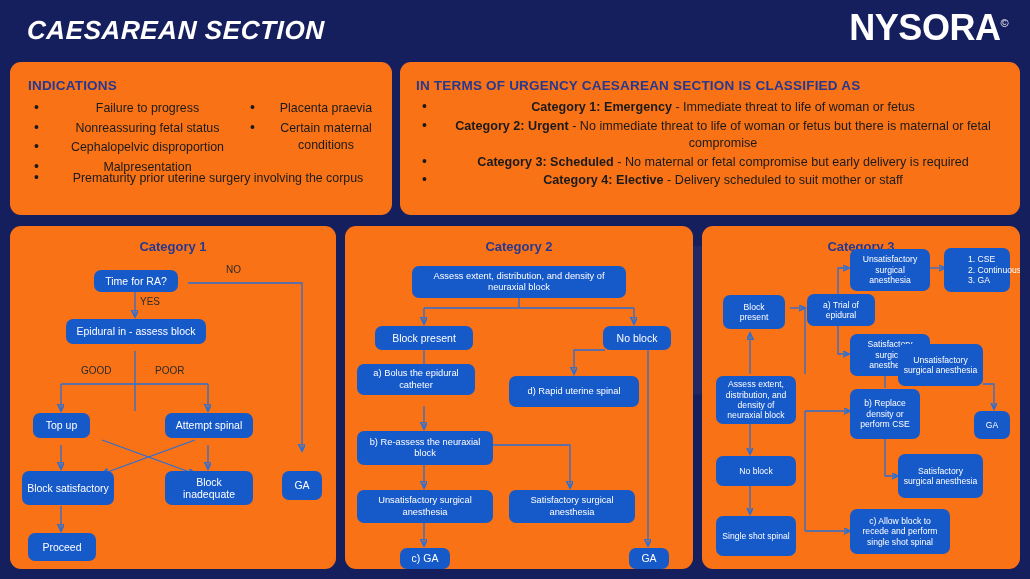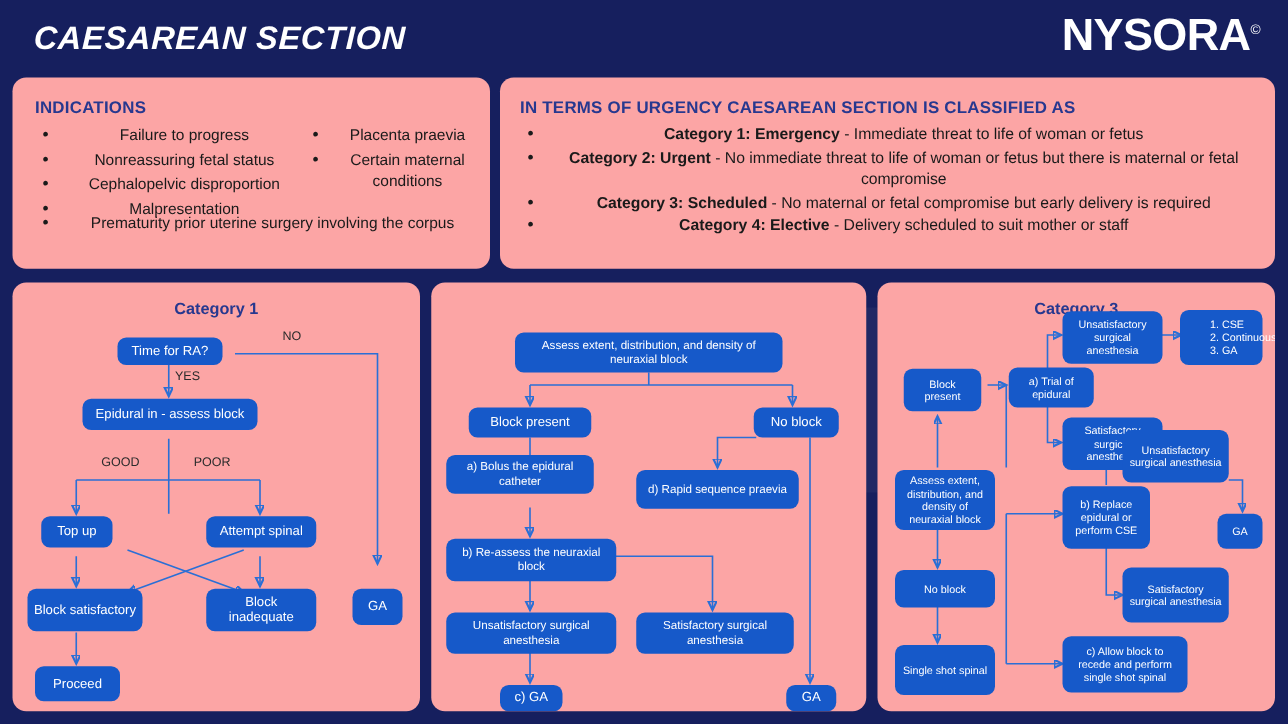--- a/index.html
+++ b/index.html
@@ -29,21 +29,21 @@
   
   #watermark {
     position:absolute; left:0; top:60px; width:1030px; height:519px;
     font-size:215px; font-weight:bold; color:rgba(255,255,255,0.045);
     letter-spacing:10px; line-height:519px; text-align:center;
     pointer-events:none; white-space:nowrap; overflow:hidden;
   }
 
   
   .card {
-    position:absolute; background:#fca5a5; border-radius:11px;
+    position:absolute; background:#f97316; border-radius:11px;
     overflow:hidden;
   }
   #card-indications { left:10px;  top:62px;  width:382px; height:153px; }
   #card-urgency     { left:400px; top:62px;  width:620px; height:153px; }
   #card-cat1        { left:10px;  top:226px; width:326px; height:343px; }
   #card-cat2        { left:345px; top:226px; width:348px; height:343px; }
   #card-cat3        { left:702px; top:226px; width:318px; height:343px; }
 
   .card-title {
     color:#27388f; font-weight:bold; font-size:13.5px;
@@ -172,20 +172,21 @@
 
     <div class="edgelabel" style="left:216px;top:38px;">NO</div>
     <div class="edgelabel" style="left:130px;top:70px;">YES</div>
     <div class="edgelabel" style="left:71px;top:139px;">GOOD</div>
     <div class="edgelabel" style="left:145px;top:139px;">POOR</div>
   </div>
 </div>
 
 <div class="card" id="card-cat2">
   <div class="chart">
+    <div class="ctitle">Category 2</div>
 
     <svg class="links" viewBox="0 0 348 343" preserveAspectRatio="none">
       <defs>
         <marker id="a2" markerWidth="7" markerHeight="7" refX="5.4" refY="2.6" orient="auto">
           <path d="M0,0 L5.4,2.6 L0,5.2 z" fill="#2a6fd6" stroke="none"></path>
         </marker>
       </defs>
 
       <path d="M174,72 L174,82"></path>
       <path d="M79,82 L289,82"></path>
@@ -204,21 +205,21 @@
 
       <path d="M260,124 L229,124 L229,148" marker-end="url(#a2)"></path>
 
       <path d="M303,124 L303,320" marker-end="url(#a2)"></path>
     </svg>
 
     <div class="node sm" style="left:67px;top:40px;width:214px;height:32px;">Assess extent, distribution, and density of neuraxial block</div>
     <div class="node" style="left:30px;top:100px;width:98px;height:24px;">Block present</div>
     <div class="node" style="left:258px;top:100px;width:68px;height:24px;">No block</div>
     <div class="node sm" style="left:12px;top:138px;width:118px;height:31px;">a) Bolus the epidural catheter</div>
-    <div class="node sm" style="left:164px;top:150px;width:130px;height:31px;">d) Rapid sequence praevia</div>
+    <div class="node sm" style="left:164px;top:150px;width:130px;height:31px;">d) Rapid uterine spinal</div>
     <div class="node sm" style="left:12px;top:205px;width:136px;height:34px;">b) Re-assess the neuraxial block</div>
     <div class="node sm" style="left:12px;top:264px;width:136px;height:33px;">Unsatisfactory surgical anesthesia</div>
     <div class="node sm" style="left:164px;top:264px;width:126px;height:33px;">Satisfactory surgical anesthesia</div>
     <div class="node" style="left:55px;top:322px;width:50px;height:21px;">c) GA</div>
     <div class="node" style="left:284px;top:322px;width:40px;height:21px;">GA</div>
   </div>
 </div>
 
 <div class="card" id="card-cat3">
   <div class="chart">
@@ -260,19 +261,19 @@
     <div class="node xs" style="left:14px;top:150px;width:80px;height:48px;">Assess extent, distribution, and density of neuraxial block</div>
     <div class="node xs" style="left:21px;top:69px;width:62px;height:34px;">Block present</div>
     <div class="node xs" style="left:14px;top:230px;width:80px;height:30px;">No block</div>
     <div class="node xs" style="left:14px;top:290px;width:80px;height:40px;">Single shot spinal</div>
     <div class="node xs" style="left:105px;top:68px;width:68px;height:32px;">a) Trial of epidural</div>
     <div class="node xs" style="left:148px;top:23px;width:80px;height:42px;">Unsatisfactory surgical anesthesia</div>
     <div class="node xs" style="left:148px;top:108px;width:80px;height:42px;">Satisfactory surgical anesthesia</div>
     <div class="node xs left" style="left:242px;top:22px;width:66px;height:44px;white-space:pre;">1. CSE
 2. Continuous spinal
 3. GA</div>
-    <div class="node xs" style="left:148px;top:163px;width:70px;height:50px;">b) Replace epidural or perform CSE</div>
+    <div class="node xs" style="left:148px;top:163px;width:70px;height:50px;">b) Replace density or perform CSE</div>
     <div class="node xs" style="left:196px;top:118px;width:85px;height:42px;">Unsatisfactory surgical anesthesia</div>
     <div class="node xs" style="left:196px;top:228px;width:85px;height:44px;">Satisfactory surgical anesthesia</div>
     <div class="node xs" style="left:272px;top:185px;width:36px;height:28px;">GA</div>
     <div class="node xs" style="left:148px;top:283px;width:100px;height:45px;">c) Allow block to recede and perform single shot spinal</div>
   </div>
 </div>
 
 </body></html>

